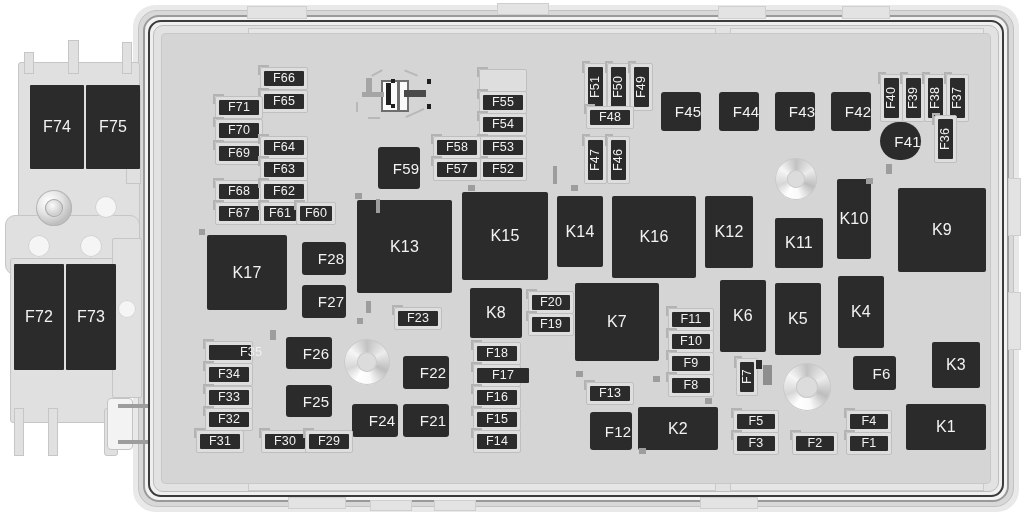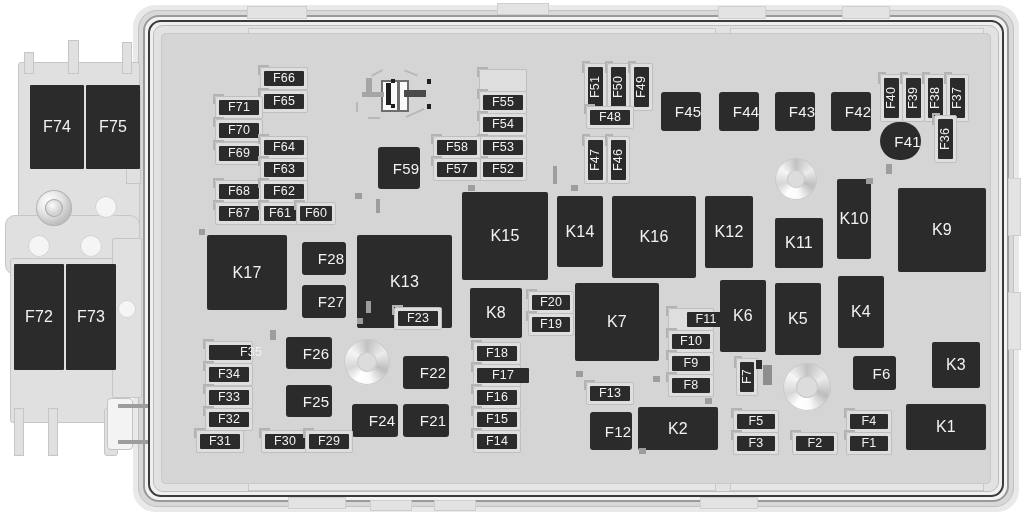--- a/index.html
+++ b/index.html
@@ -149,21 +149,21 @@
       <div class="post" style="left: 775px; top: 158px; width: 42px; height: 42px;"></div>
       <div class="post-in" style="left: 787px; top: 170px; width: 18px; height: 18px;"></div>
       <div class="post" style="left: 783px; top: 363px; width: 48px; height: 48px;"></div>
       <div class="post-in" style="left: 796px; top: 376px; width: 22px; height: 22px;"></div>
       <div class="post" style="left: 344px; top: 339px; width: 46px; height: 46px;"></div>
       <div class="post-in" style="left: 357px; top: 352px; width: 20px; height: 20px;"></div>
     </div>
 
   <div id="relays-layer">
       <div class="blk relay" style="left: 207px; top: 235px; width: 80px; height: 75px;">K17</div>
-      <div class="blk relay" style="left: 357px; top: 200px; width: 95px; height: 93px; margin-top: 35px;">K13</div>
+      <div class="blk relay" style="left: 357px; top: 200px; width: 95px; height: 93px;">K13</div>
       <div class="blk relay" style="left: 462px; top: 192px; width: 86px; height: 88px;">K15</div>
       <div class="blk relay" style="left: 557px; top: 196px; width: 46px; height: 71px; text-align: right;">K14</div>
       <div class="blk relay" style="left: 612px; top: 196px; width: 84px; height: 82px;">K16</div>
       <div class="blk relay" style="left: 705px; top: 196px; width: 48px; height: 72px;">K12</div>
       <div class="blk relay" style="left: 775px; top: 218px; width: 48px; height: 50px;">K11</div>
       <div class="blk relay" style="left: 837px; top: 179px; width: 34px; height: 80px;">K10</div>
       <div class="blk relay" style="left: 898px; top: 188px; width: 88px; height: 84px;">K9</div>
       <div class="blk relay" style="left: 470px; top: 288px; width: 52px; height: 50px;">K8</div>
       <div class="blk relay" style="left: 575px; top: 283px; width: 84px; height: 78px;">K7</div>
       <div class="blk relay" style="left: 720px; top: 280px; width: 46px; height: 72px;">K6</div>
@@ -369,21 +369,21 @@
       <div class="clipL" style="left: 471px; top: 406px; width: 11px; height: 2px;"></div>
       <div class="sock" style="left: 473px; top: 430px; width: 48px; height: 23px;"></div>
       <div class="blk minif" style="left: 477px; top: 434px; width: 40px; height: 15px;">F14</div>
       <div class="clipL" style="left: 471px; top: 428px; width: 2px; height: 10px;"></div>
       <div class="clipL" style="left: 471px; top: 428px; width: 11px; height: 2px;"></div>
       <div class="sock" style="left: 586px; top: 382px; width: 48px; height: 23px;"></div>
       <div class="blk minif" style="left: 590px; top: 386px; width: 40px; height: 15px;">F13</div>
       <div class="clipL" style="left: 584px; top: 380px; width: 2px; height: 10px;"></div>
       <div class="clipL" style="left: 584px; top: 380px; width: 11px; height: 2px;"></div>
       <div class="sock" style="left: 668px; top: 308px; width: 46px; height: 23px;"></div>
-      <div class="blk minif" style="left: 687px; top: 312px; width: 38px; height: 15px;">F11</div>
+      <div class="blk minif" style="left: 672px; top: 312px; width: 38px; height: 15px;">F11</div>
       <div class="clipL" style="left: 666px; top: 306px; width: 2px; height: 10px;"></div>
       <div class="clipL" style="left: 666px; top: 306px; width: 11px; height: 2px;"></div>
       <div class="sock" style="left: 668px; top: 330px; width: 46px; height: 23px;"></div>
       <div class="blk minif" style="left: 672px; top: 334px; width: 38px; height: 15px;">F10</div>
       <div class="clipL" style="left: 666px; top: 328px; width: 2px; height: 10px;"></div>
       <div class="clipL" style="left: 666px; top: 328px; width: 11px; height: 2px;"></div>
       <div class="sock" style="left: 668px; top: 352px; width: 46px; height: 23px;"></div>
       <div class="blk minif" style="left: 672px; top: 356px; width: 38px; height: 15px;">F9</div>
       <div class="clipL" style="left: 666px; top: 350px; width: 2px; height: 10px;"></div>
       <div class="clipL" style="left: 666px; top: 350px; width: 11px; height: 2px;"></div>

